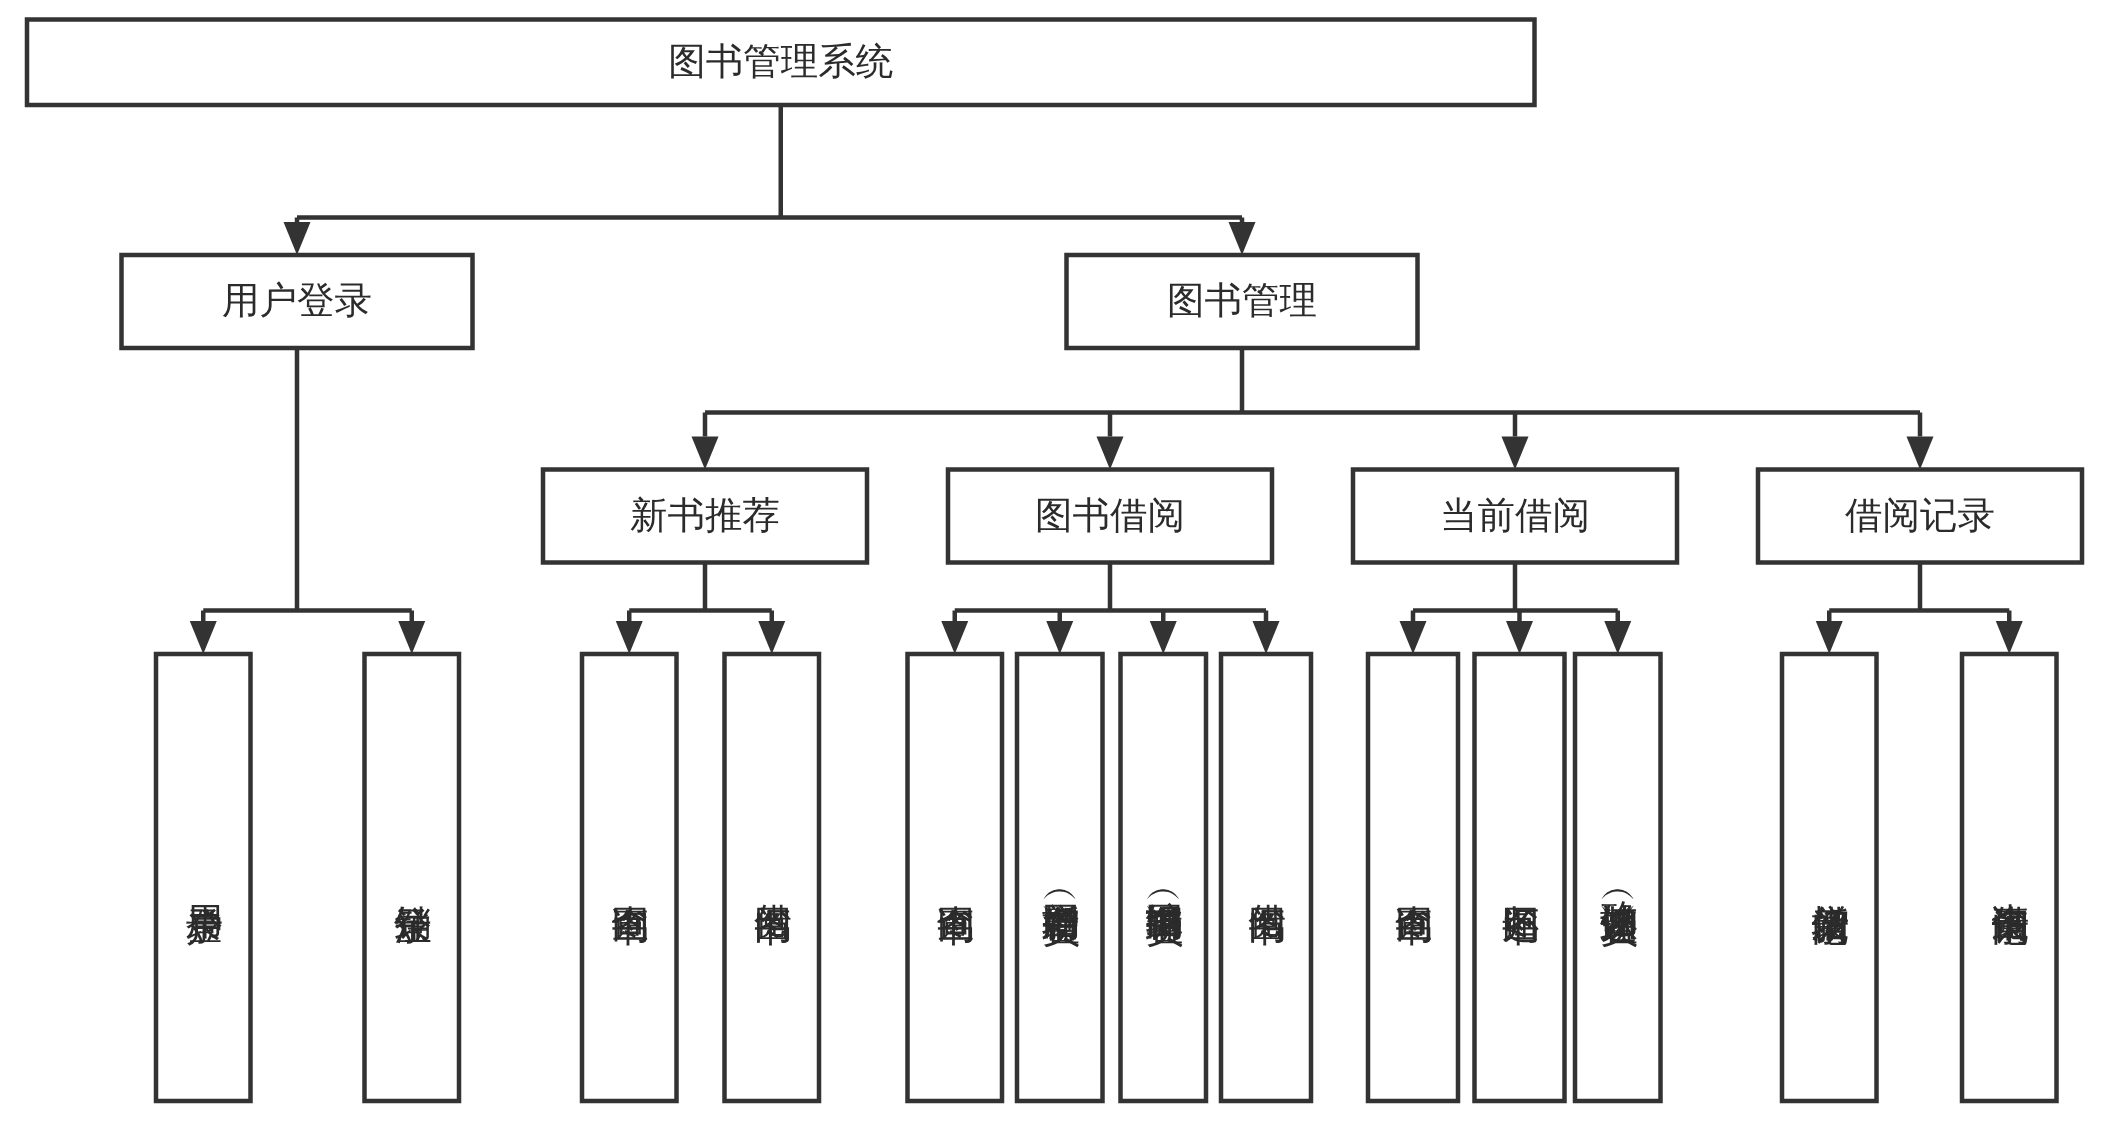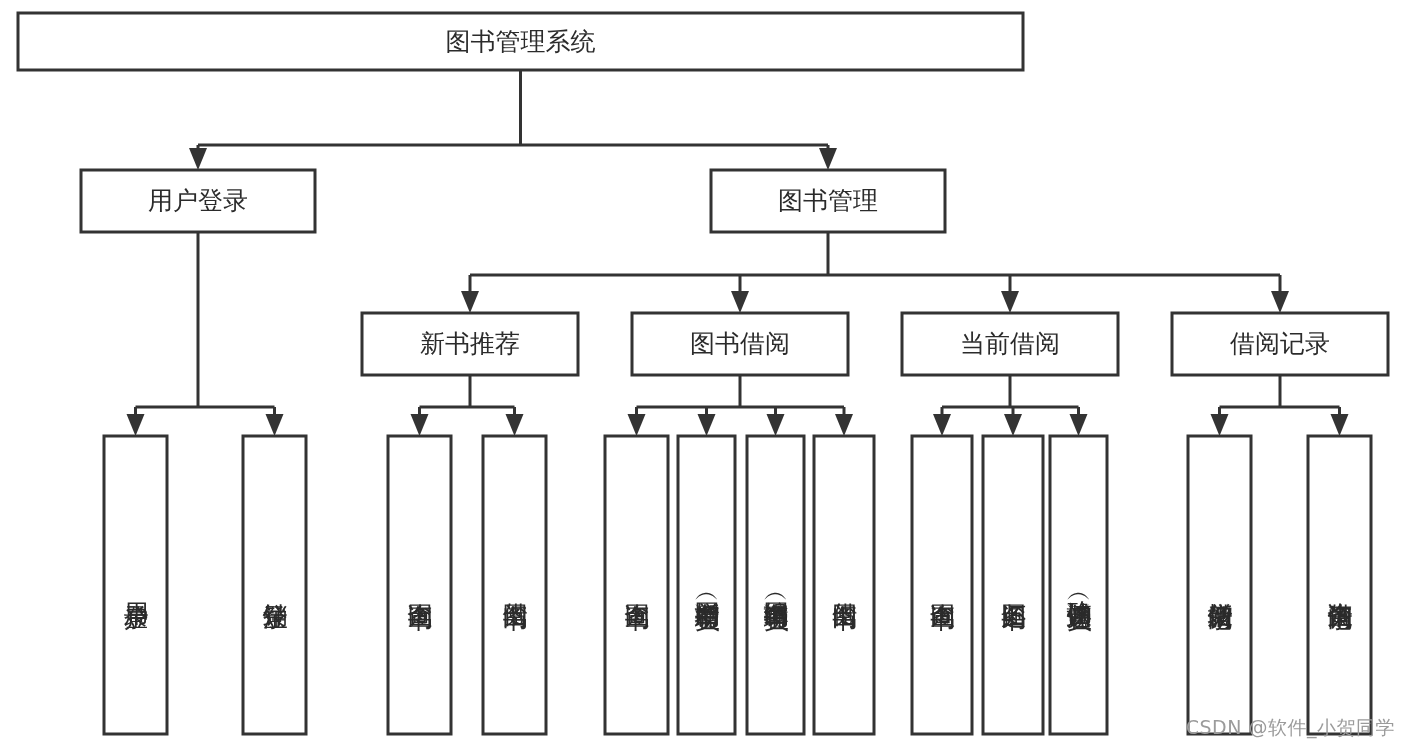--- a/index.html
+++ b/index.html
@@ -186,14 +186,13 @@
         <span class="label-v">确认归还（管理员）</span>
       </div>
       <div class="label-v-wrap" style="left: 1188px; top: 436px; width: 63px; height: 298px;">
         <span class="label-v">新增借阅记录</span>
       </div>
       <div class="label-v-wrap" style="left: 1308px; top: 436px; width: 63px; height: 298px;">
         <span class="label-v">查询借阅记录</span>
       </div>
     </div>
 
-  <div class="watermark">CSDN @软件_小贺同学</div>
 </div>
 
 </body></html>

